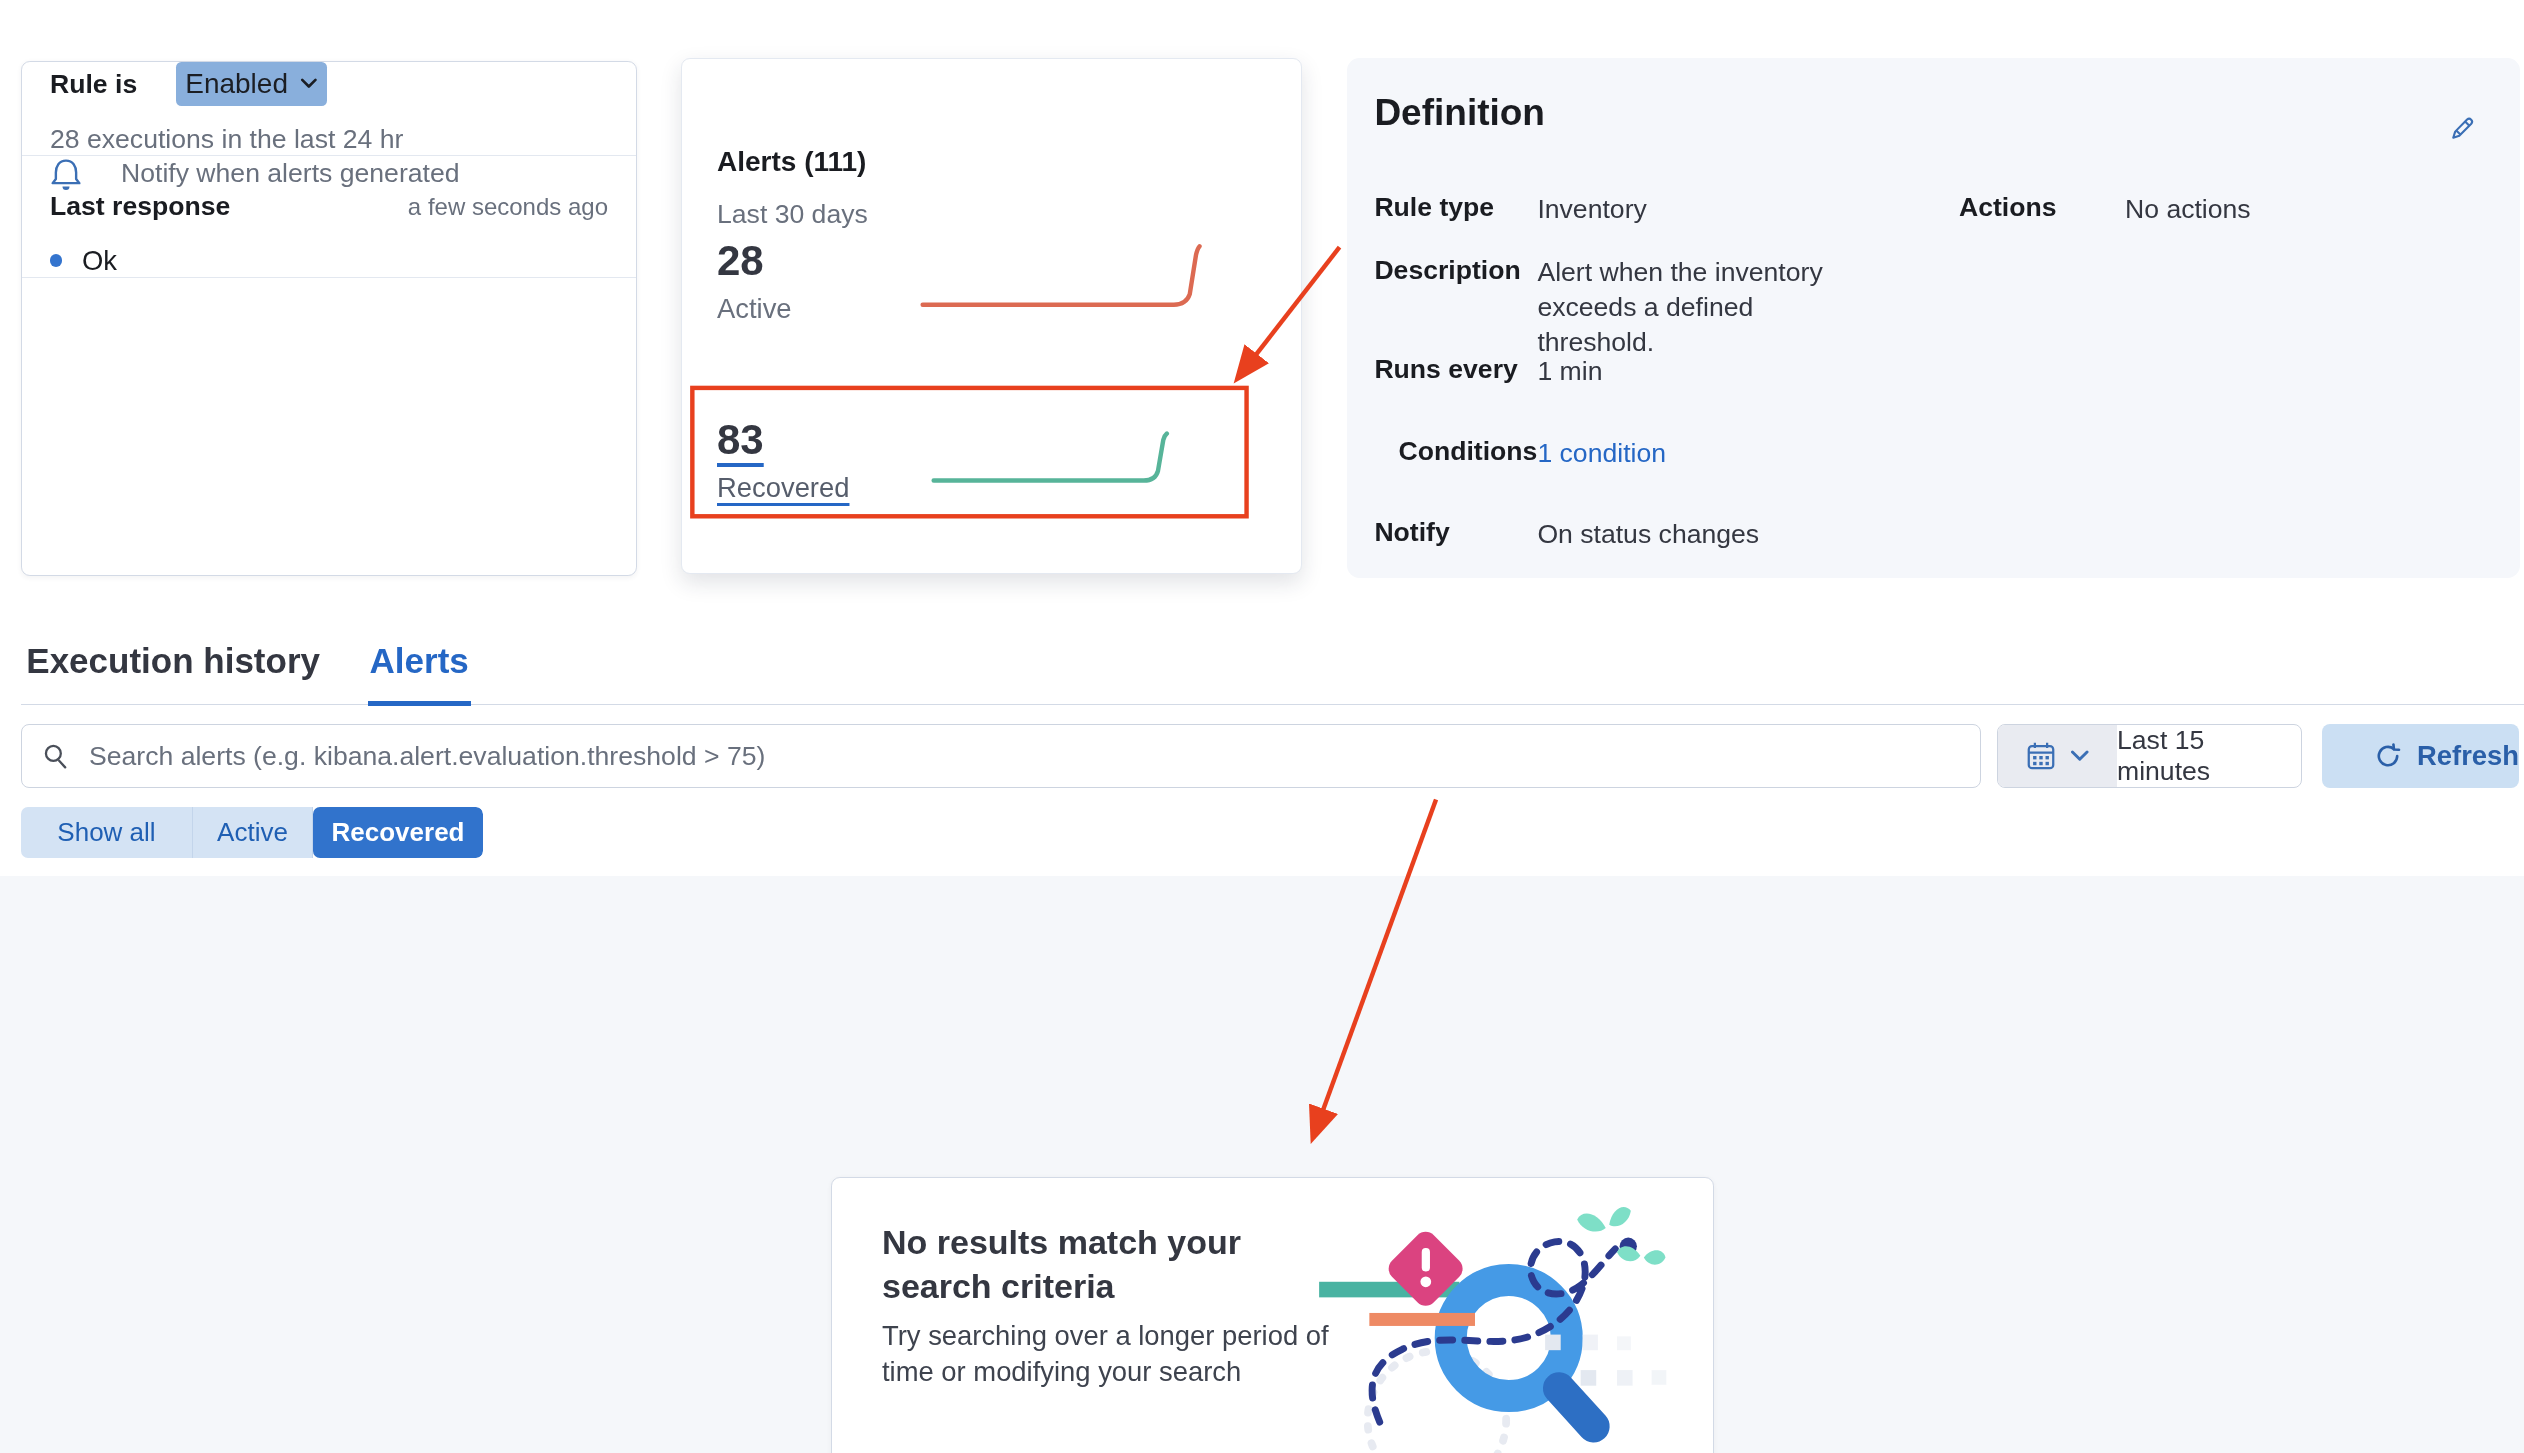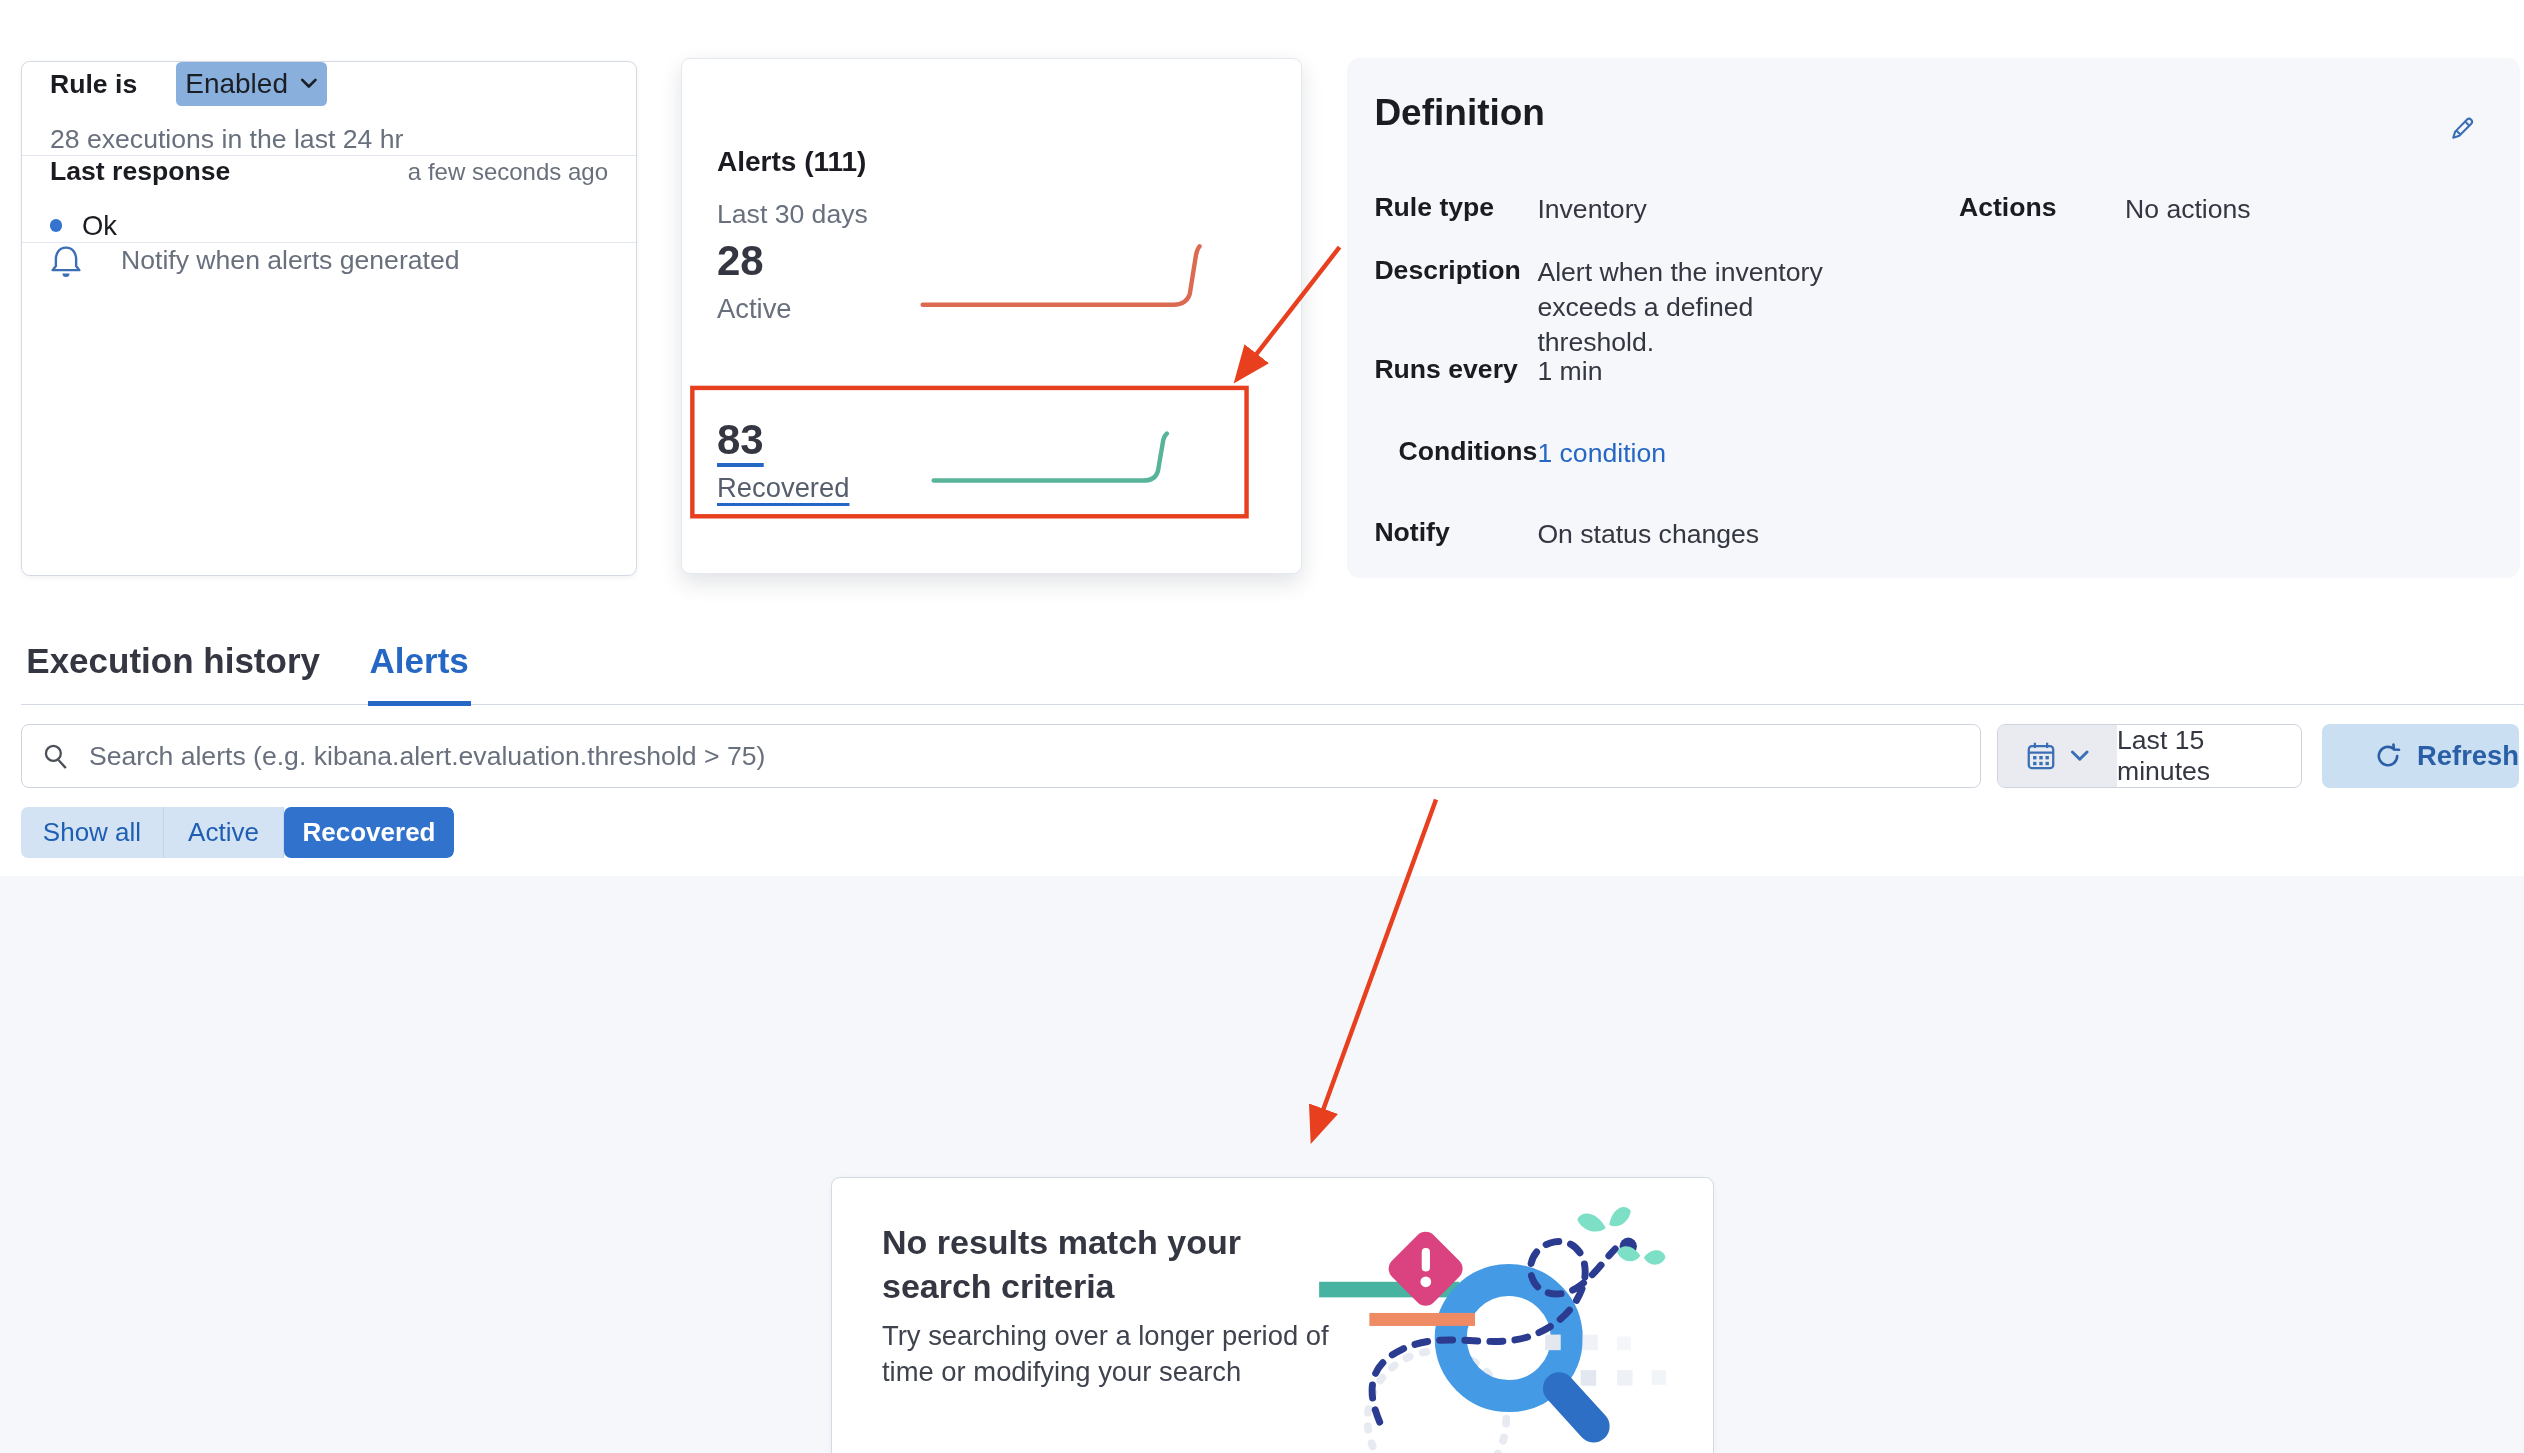--- a/index.html
+++ b/index.html
@@ -123,21 +123,21 @@
   }
 
   
   .filter-group { position:absolute; left:21px; top:807px; height:51px; display:flex; border-radius:7px; overflow:hidden; }
   .filter-btn {
     border:none; cursor:pointer; font-family:"Liberation Sans", sans-serif;
     font-size:26px; font-weight:500; color:#1F5FB3; background:#D4E3F4;
     display:flex; align-items:center; justify-content:center;
     border-right:1.8px solid #C3D5EB;
   }
-  .fb-showall { width:143px; }
+  .fb-showall { width:172px; }
   .fb-active { width:120px; }
   .fb-recovered { width:170px; border-right:none; }
   .filter-btn.selected { background:#3173CC; color:#fff; font-weight:600; border-radius:7px; }
 
   
   .results-bg { position:absolute; left:0; top:876px; width:2525px; height:577px; background:#F5F7FA; }
   .empty-card {
     position:absolute; left:831px; top:1177px; width:883px; height:354px;
     background:#fff; border:0.9px solid #D3DAE6; border-radius:8.9px;
     box-shadow:0 1.8px 5.3px rgba(52,55,65,.05);
@@ -165,36 +165,36 @@
       <span class="rule-is-label">Rule is</span>
       <span class="status-badge">
         <span>Enabled</span>
         <svg width="17.7" height="11.5" viewBox="0 0 16 10">
             <path d="M2 1.5 l6 6 6-6" stroke="#1B1E24" stroke-width="2.4" fill="none" stroke-linecap="round" stroke-linejoin="round"></path>
           </svg>
       </span>
     </div>
     <div class="executions-text">28 executions in the last 24 hr</div>
   </div>
+  <div class="sec sec3">
+    <svg width="32" height="35" viewBox="0 0 34 38">
+      <path d="M17 5 C9.5 5 6 11 6 18 v7 l-3.5 4.5 h29 L28 25 v-7 C28 11 24.5 5 17 5 Z" fill="none" stroke="#3B6FB5" stroke-width="2.6" stroke-linejoin="round"></path>
+      <path d="M13.2 33.2 a3.8 3.8 0 0 0 7.6 0 Z" fill="#3B6FB5"></path>
+    </svg>
+    <span class="notify-text">Notify when alerts generated</span>
+  </div>
   <div class="sec sec2">
     <div class="last-response-row">
       <span class="last-response-label">Last response</span>
       <span class="last-response-time">a few seconds ago</span>
     </div>
     <div class="ok-row">
       <span class="ok-dot"></span>
       <span class="ok-text">Ok</span>
     </div>
-  </div>
-  <div class="sec sec3">
-    <svg width="32" height="35" viewBox="0 0 34 38">
-      <path d="M17 5 C9.5 5 6 11 6 18 v7 l-3.5 4.5 h29 L28 25 v-7 C28 11 24.5 5 17 5 Z" fill="none" stroke="#3B6FB5" stroke-width="2.6" stroke-linejoin="round"></path>
-      <path d="M13.2 33.2 a3.8 3.8 0 0 0 7.6 0 Z" fill="#3B6FB5"></path>
-    </svg>
-    <span class="notify-text">Notify when alerts generated</span>
   </div>
 </div>
 
 <div class="alerts-card">
   <div class="alerts-title">Alerts (111)</div>
   <div class="alerts-subtitle">Last 30 days</div>
 
   <div class="stat stat-active">
     <div class="stat-count">28</div>
     <div class="stat-label">Active</div>

